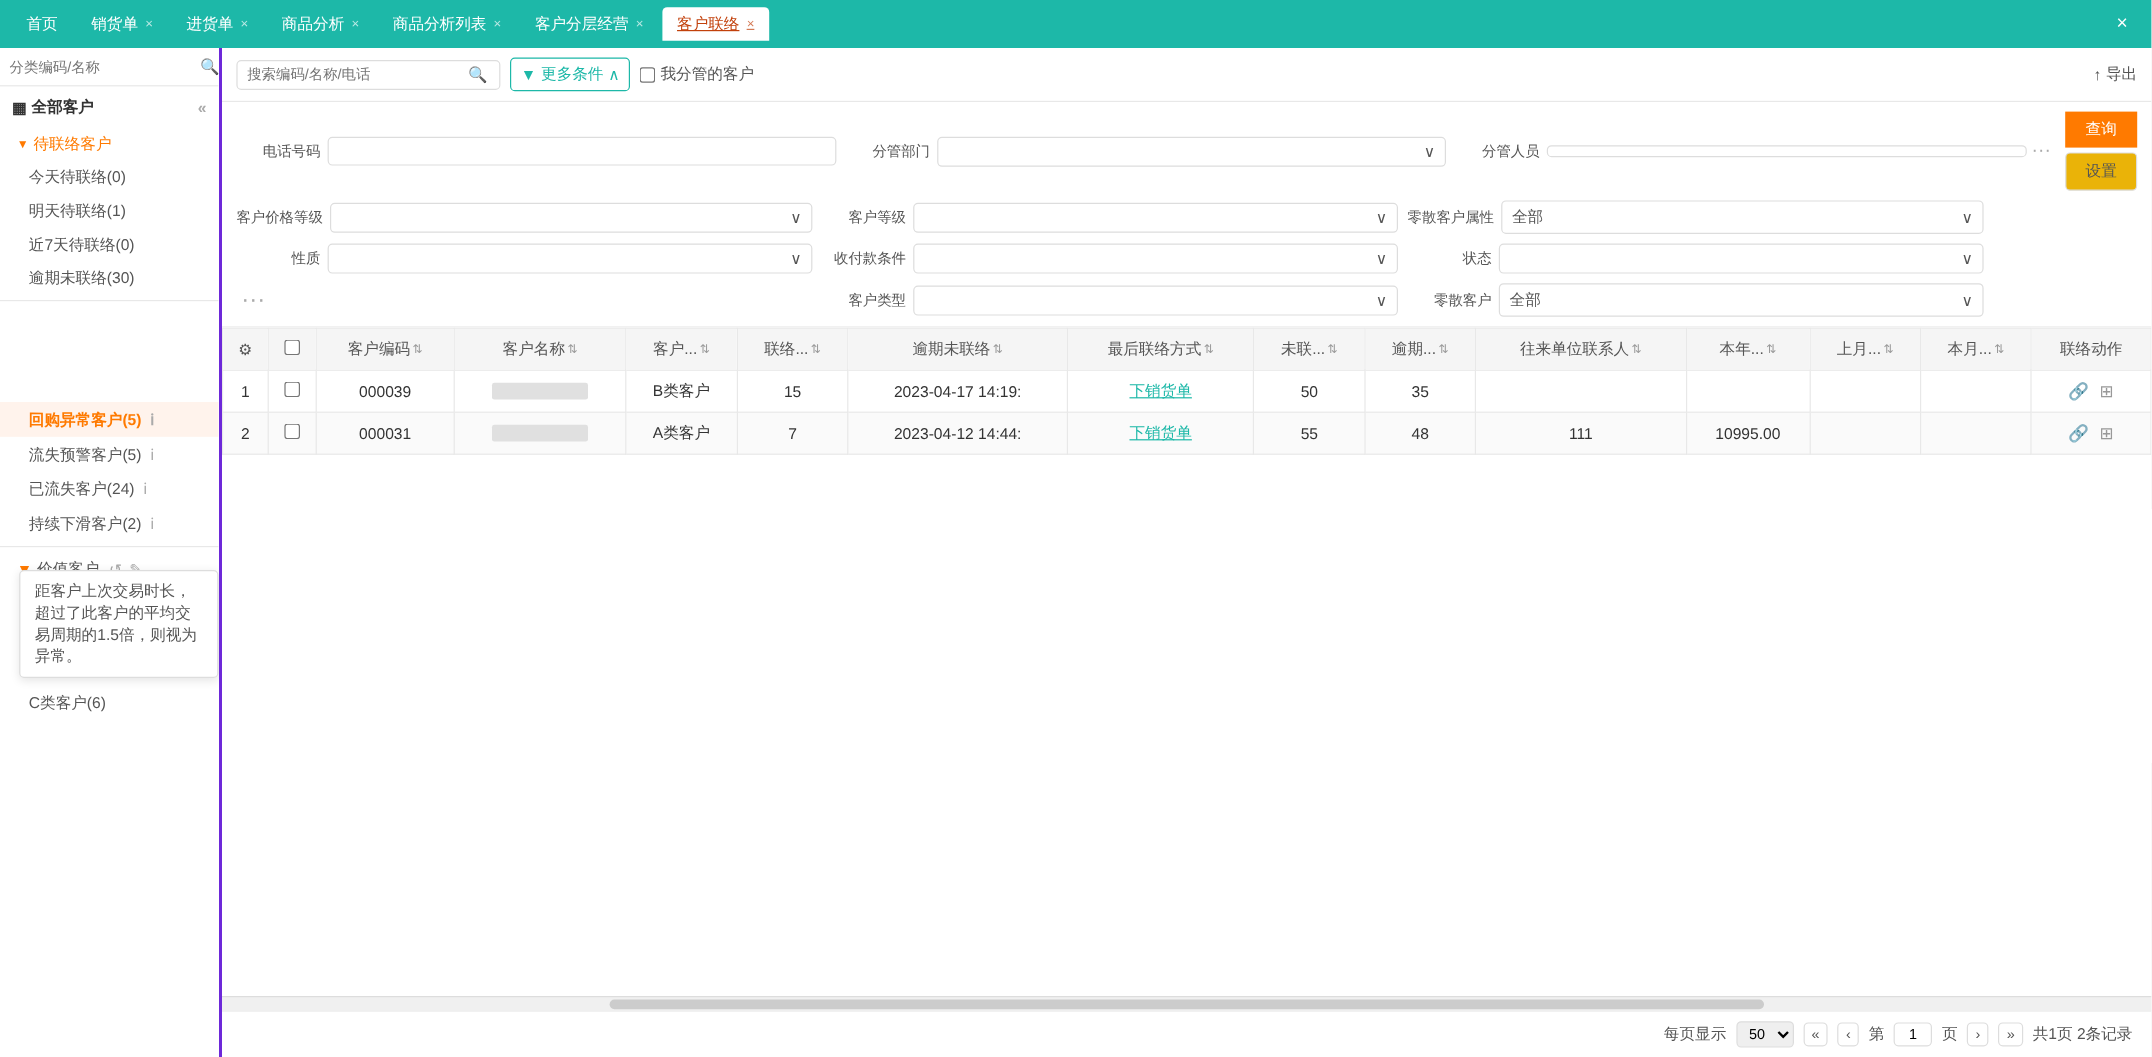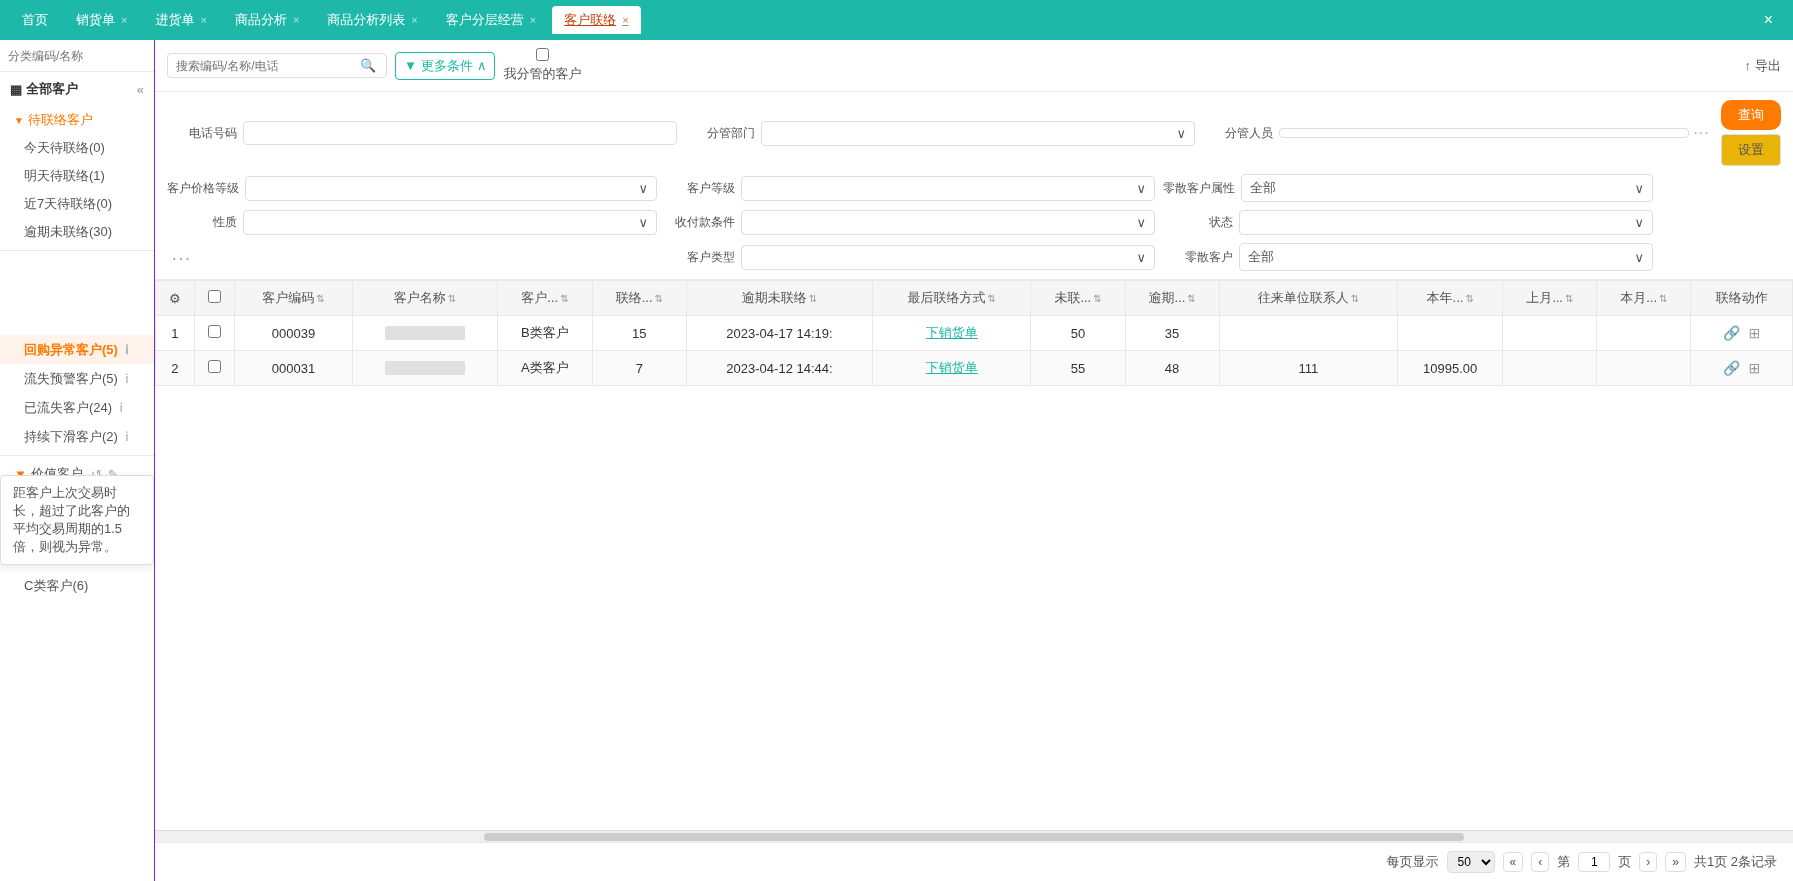--- a/index.html
+++ b/index.html
@@ -46,23 +46,23 @@
     }
 
     
     .main-layout {
       display: flex;
       height: calc(881px - 40px);
     }
 
     
     .sidebar {
-      width: 155px;
+      width: 185px;
       background: white;
-      border-right: 1px solid #6d28d9;
+      border-right: 3px solid #6d28d9;
       display: flex;
       flex-direction: column;
       overflow-y: auto;
     }
     .sidebar-search {
       padding: 8px;
       border-bottom: 1px solid #e8e8e8;
       display: flex;
       align-items: center;
       gap: 4px;
@@ -116,21 +116,21 @@
       font-size: 12px;
       display: flex;
       align-items: center;
       gap: 4px;
     }
     .sidebar-value-section .edit-icon { cursor: pointer; color: #aaa; }
 
     
     .tooltip-box {
       position: absolute;
-      left: 0;
+      left: 16px;
       top: 220px;
       background: white;
       border: 1px solid #ddd;
       border-radius: 4px;
       padding: 8px 12px;
       font-size: 12px;
       color: #555;
       max-width: 320px;
       z-index: 100;
       box-shadow: 0 2px 8px rgba(0,0,0,0.1);
@@ -180,21 +180,20 @@
       border: 1px solid #1db8a8;
       border-radius: 4px;
     }
     .checkbox-label {
       display: flex;
       align-items: center;
       gap: 4px;
       font-size: 12px;
       color: #555;
       cursor: pointer;
-      flex-direction: column;
     }
     .export-btn {
       margin-left: auto;
       display: flex;
       align-items: center;
       gap: 4px;
       color: #555;
       cursor: pointer;
       font-size: 12px;
     }
@@ -250,21 +249,21 @@
     .filter-dots {
       color: #aaa;
       cursor: pointer;
       padding: 0 4px;
       font-size: 16px;
     }
     .btn-query {
       background: #ff7a00;
       color: white;
       border: none;
-      border-radius: 10px;
+      border-radius: 0;
       padding: 6px 16px;
       cursor: pointer;
       font-size: 13px;
     }
     .btn-settings {
       background: #eab308;
       color: #555;
       border: 1px solid #ddd;
       border-radius: 4px;
       padding: 6px 16px;

